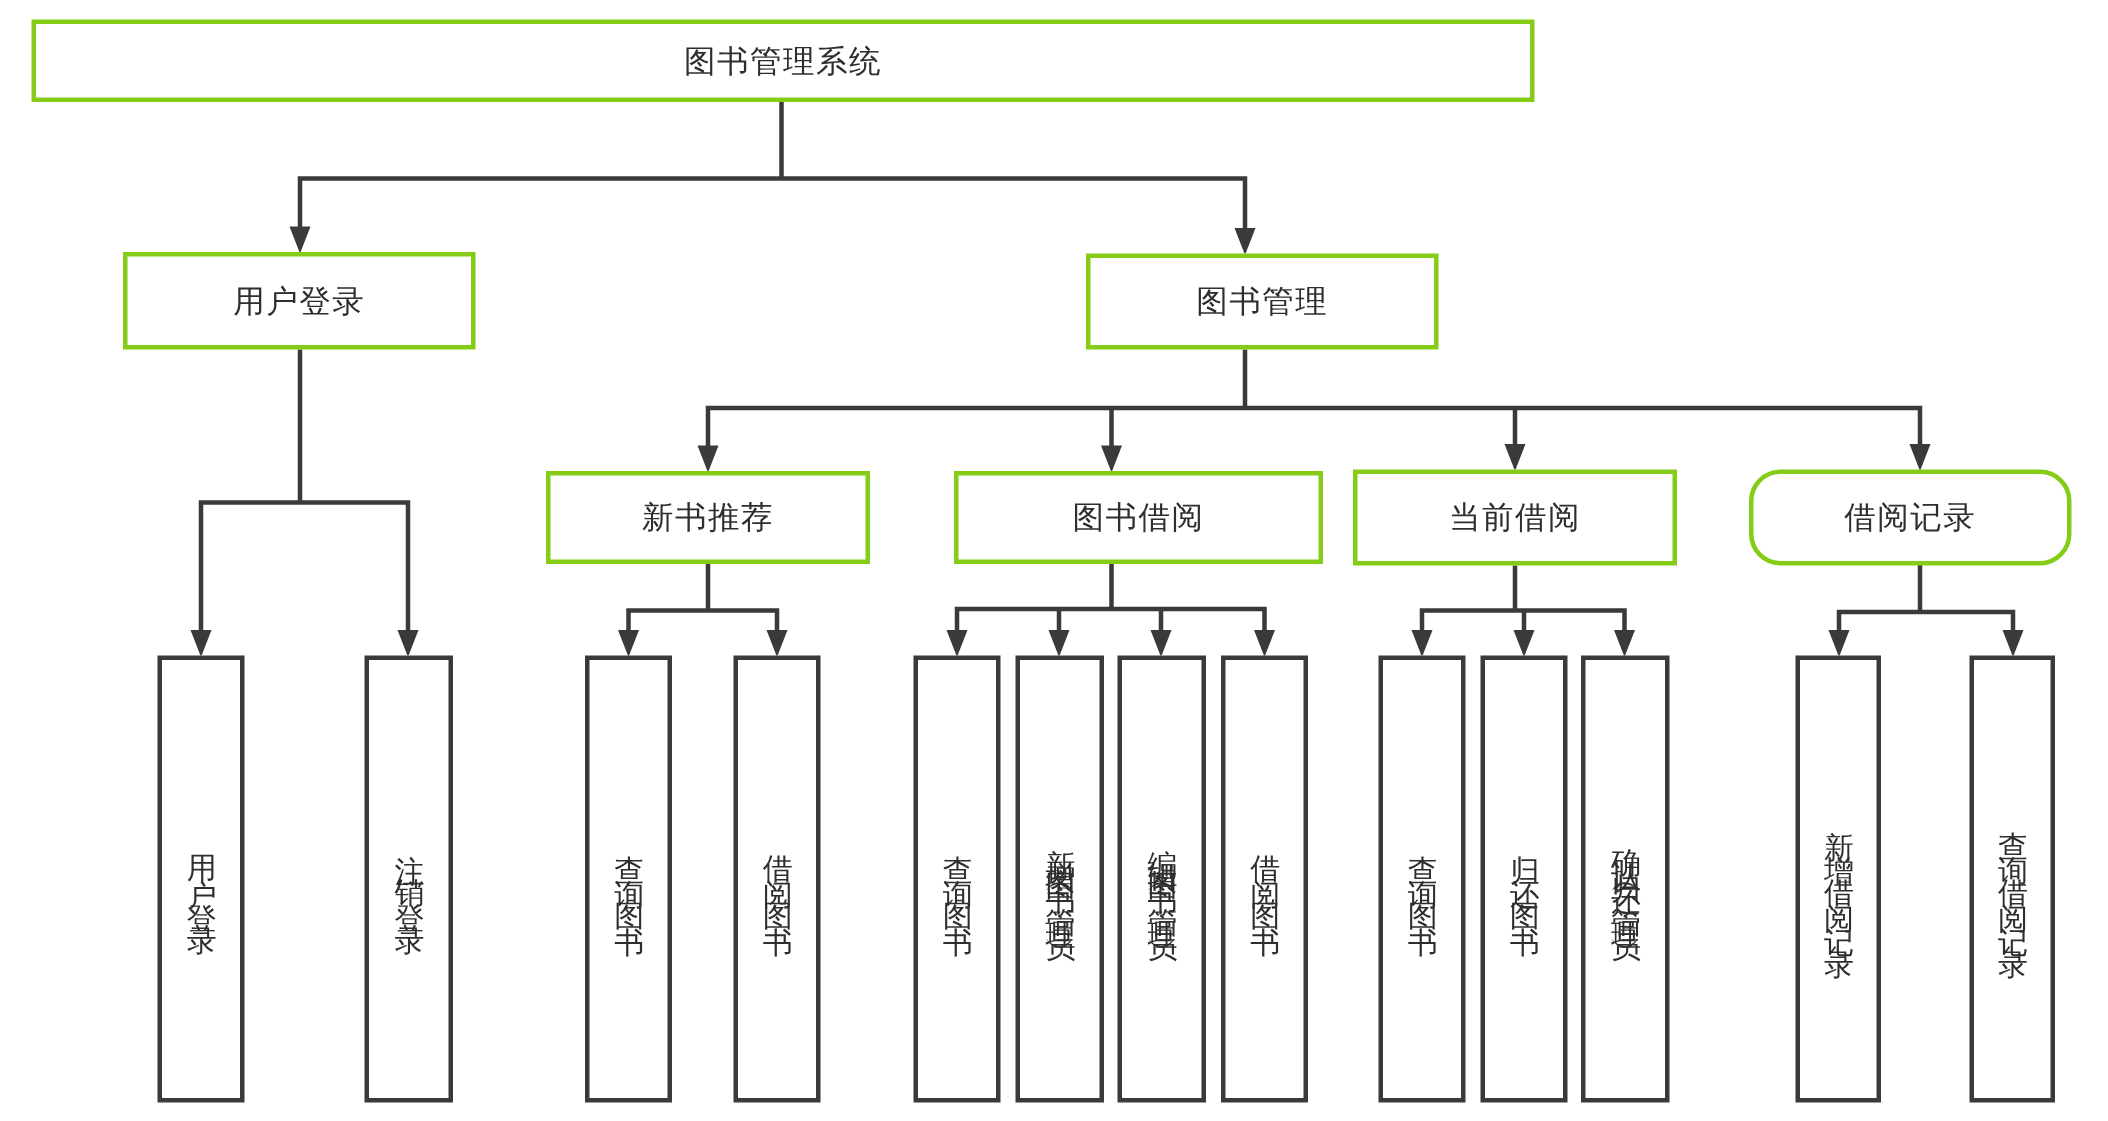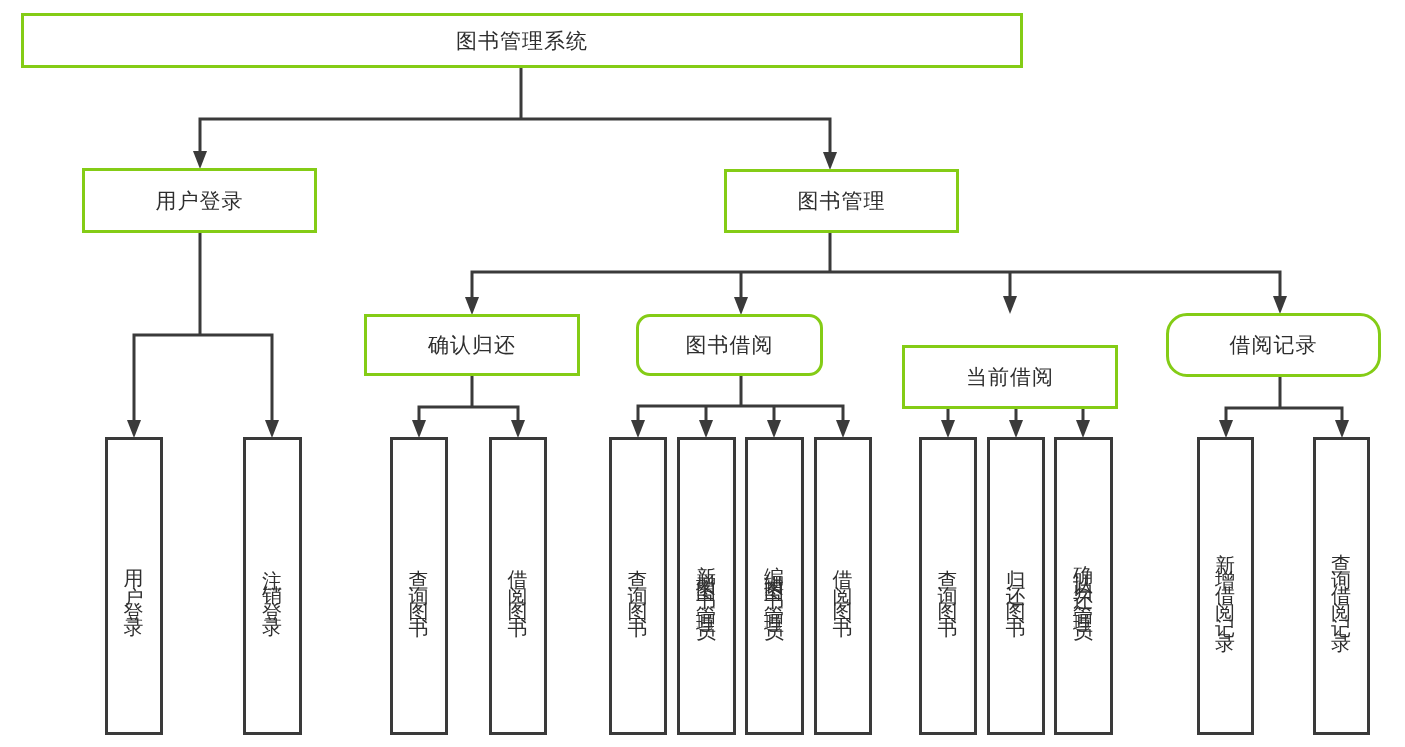--- a/index.html
+++ b/index.html
@@ -119,26 +119,26 @@
   </div>
 
   <div class="node" style="left:82px; top:168px; width:235px; height:65px;">
     <span>用户登录</span>
   </div>
   <div class="node" style="left:712px; top:169px; width:235px; height:64px;margin-left:12px;">
     <span>图书管理</span>
   </div>
 
   <div class="node" style="left:364px; top:314px; width:216px; height:62px;">
-    <span>确认归还</span>
+    <span>新书推荐</span>
   </div>
-  <div class="node" style="left:636px; top:314px; width:187px; height:62px;border-radius:14px;">
+  <div class="node" style="left:636px; top:314px; width:246px; height:62px;">
     <span>图书借阅</span>
   </div>
-  <div class="node" style="left:902px; top:313px; width:216px; height:64px;margin-top:32px;">
+  <div class="node" style="left:902px; top:313px; width:216px; height:64px;">
     <span>当前借阅</span>
   </div>
   <div class="node" style="left:1166px; top:313px; width:215px; height:64px;border-radius:21px;">
     <span>借阅记录</span>
   </div>
 
   <div class="leaf ls-wide" style="left:105px; width:58px;">
     <span class="v-label">用户登录</span>
   </div>
   <div class="leaf ls-wide" style="left:243px; width:59px;">

